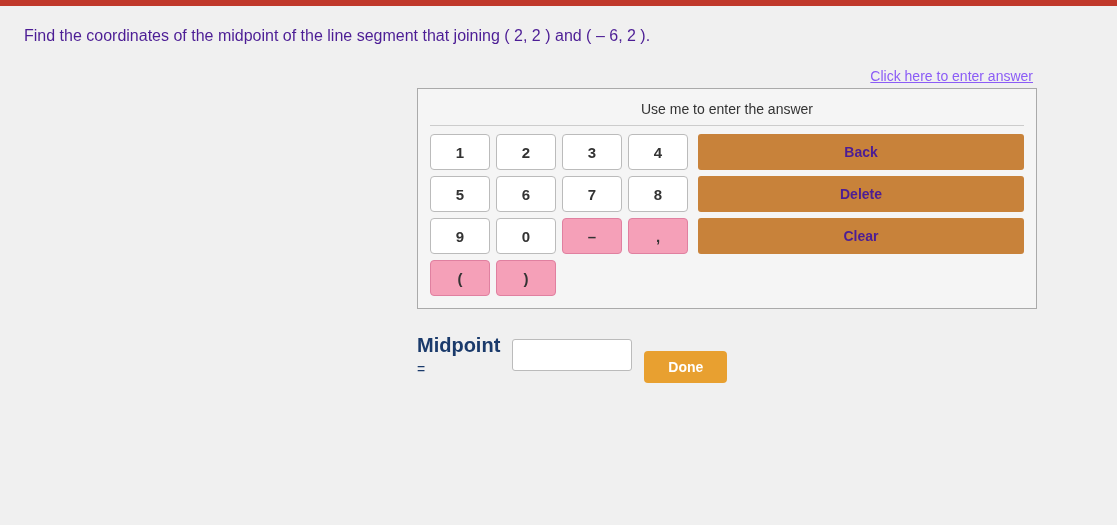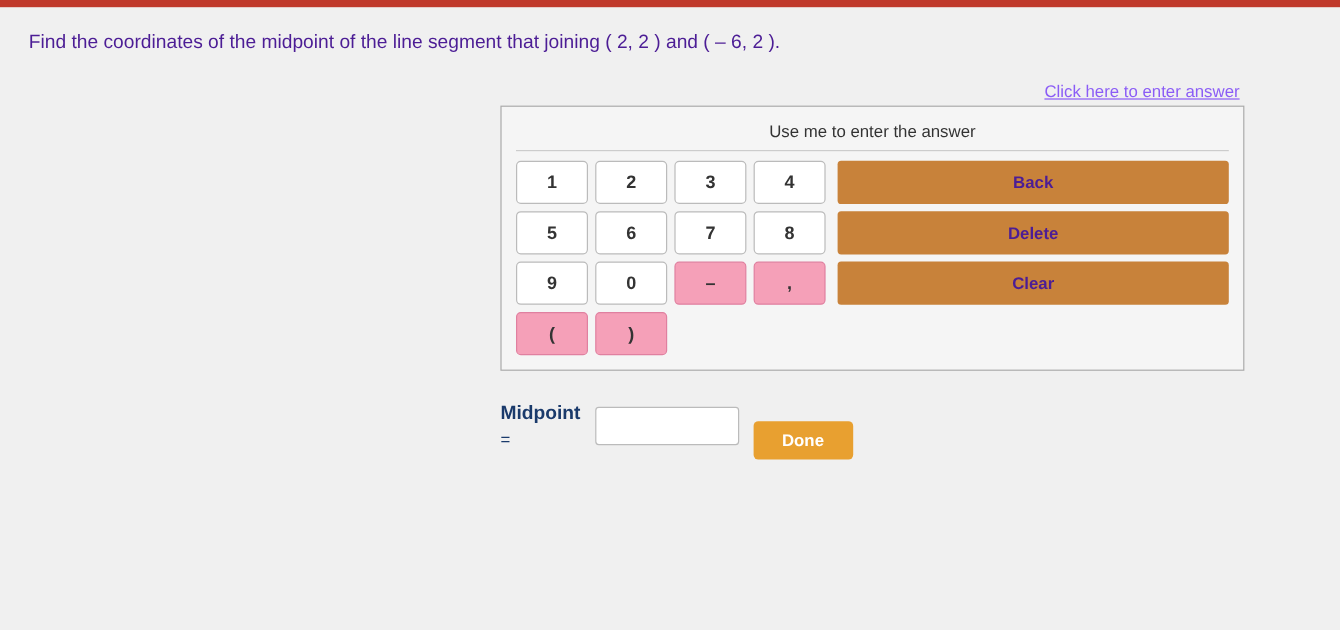--- a/index.html
+++ b/index.html
@@ -112,21 +112,21 @@
 
     .midpoint-row {
       display: flex;
       align-items: center;
       gap: 12px;
       margin-top: 18px;
       width: 620px;
     }
 
     .midpoint-label {
-      font-size: 16px;
+      font-size: 20px;
       font-weight: bold;
       color: #1a3a6b;
     }
 
     .midpoint-equals {
       font-size: 14px;
       color: #1a3a6b;
       margin-top: 4px;
     }
 

